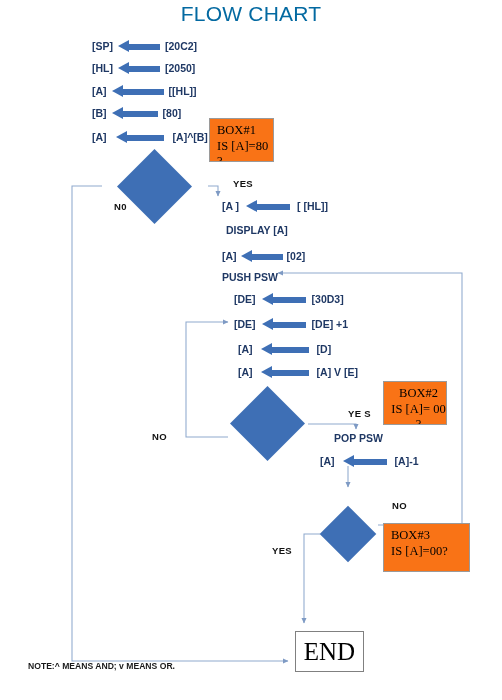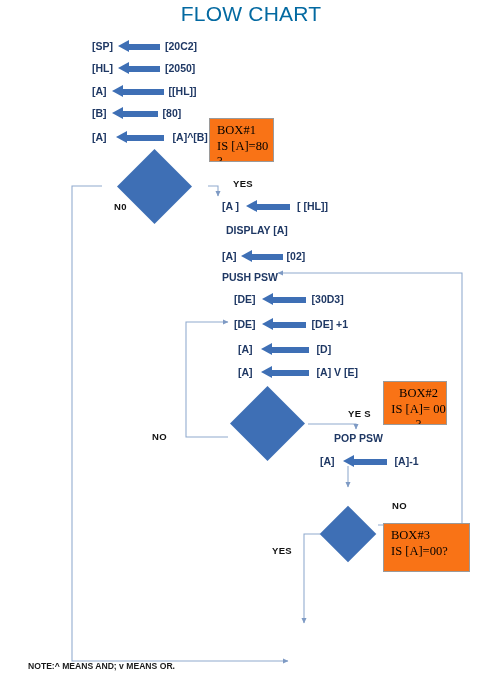--- a/index.html
+++ b/index.html
@@ -299,16 +299,17 @@
     <div>BOX#2</div>
     <div>IS [A]= 00</div>
     <div>?</div>
   </div>
 
   <div class="notebox" style="left:383px; top:523px; width:87px; height:49px;">
     <div>BOX#3</div>
     <div>IS [A]=00?</div>
   </div>
 
+  <div class="endbox" style="left:295px; top:631px; width:69px; height:41px;">END</div>
 
   <div class="note" style="left:28px; top:661px;">NOTE:^ MEANS AND; v MEANS OR.</div>
 
 </div>
 
 </body></html>

